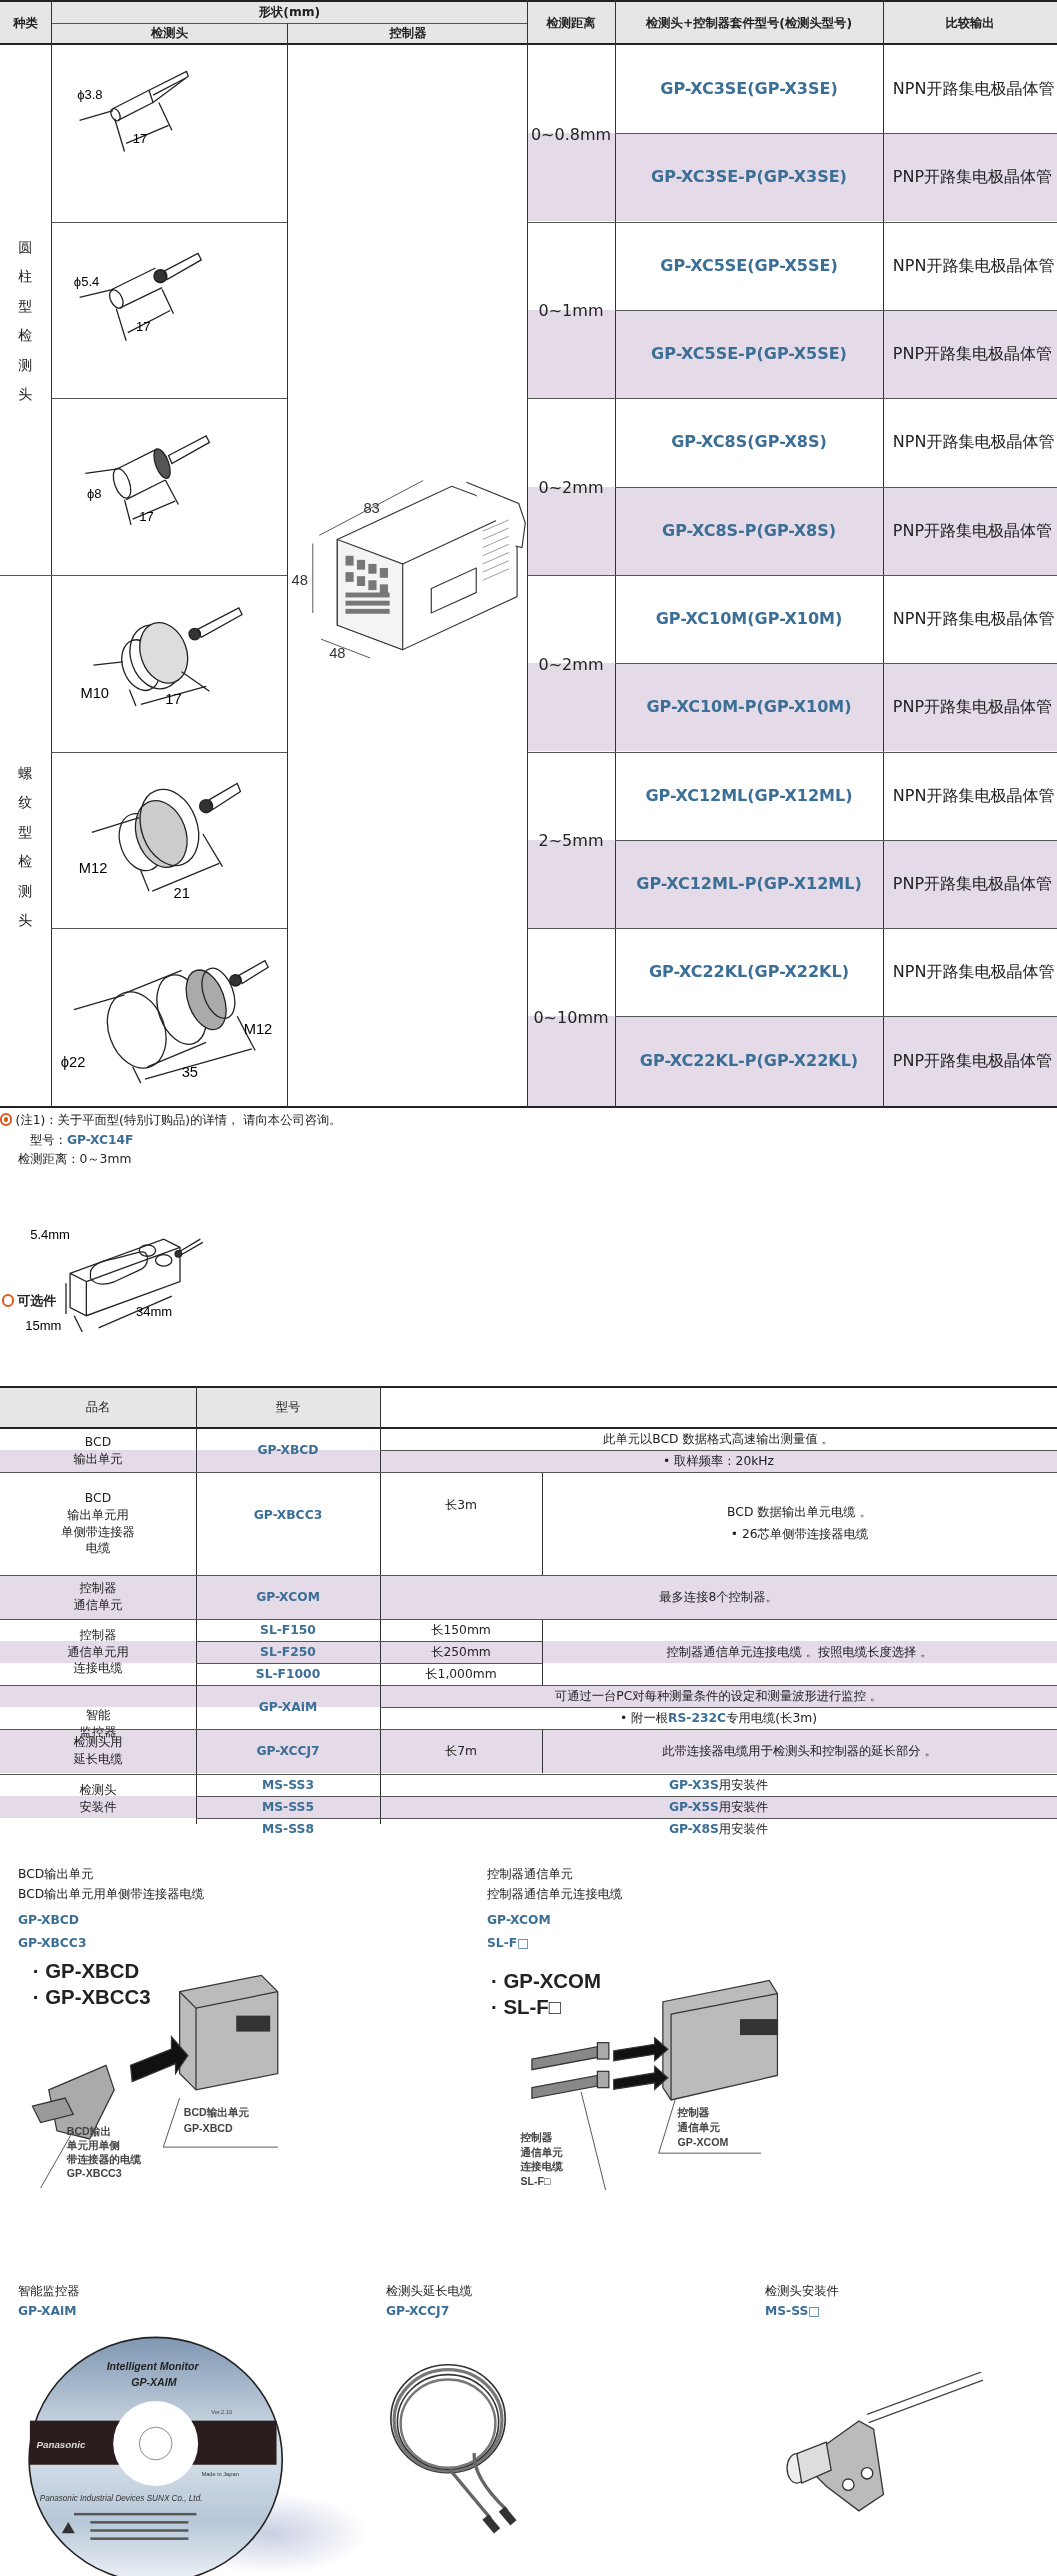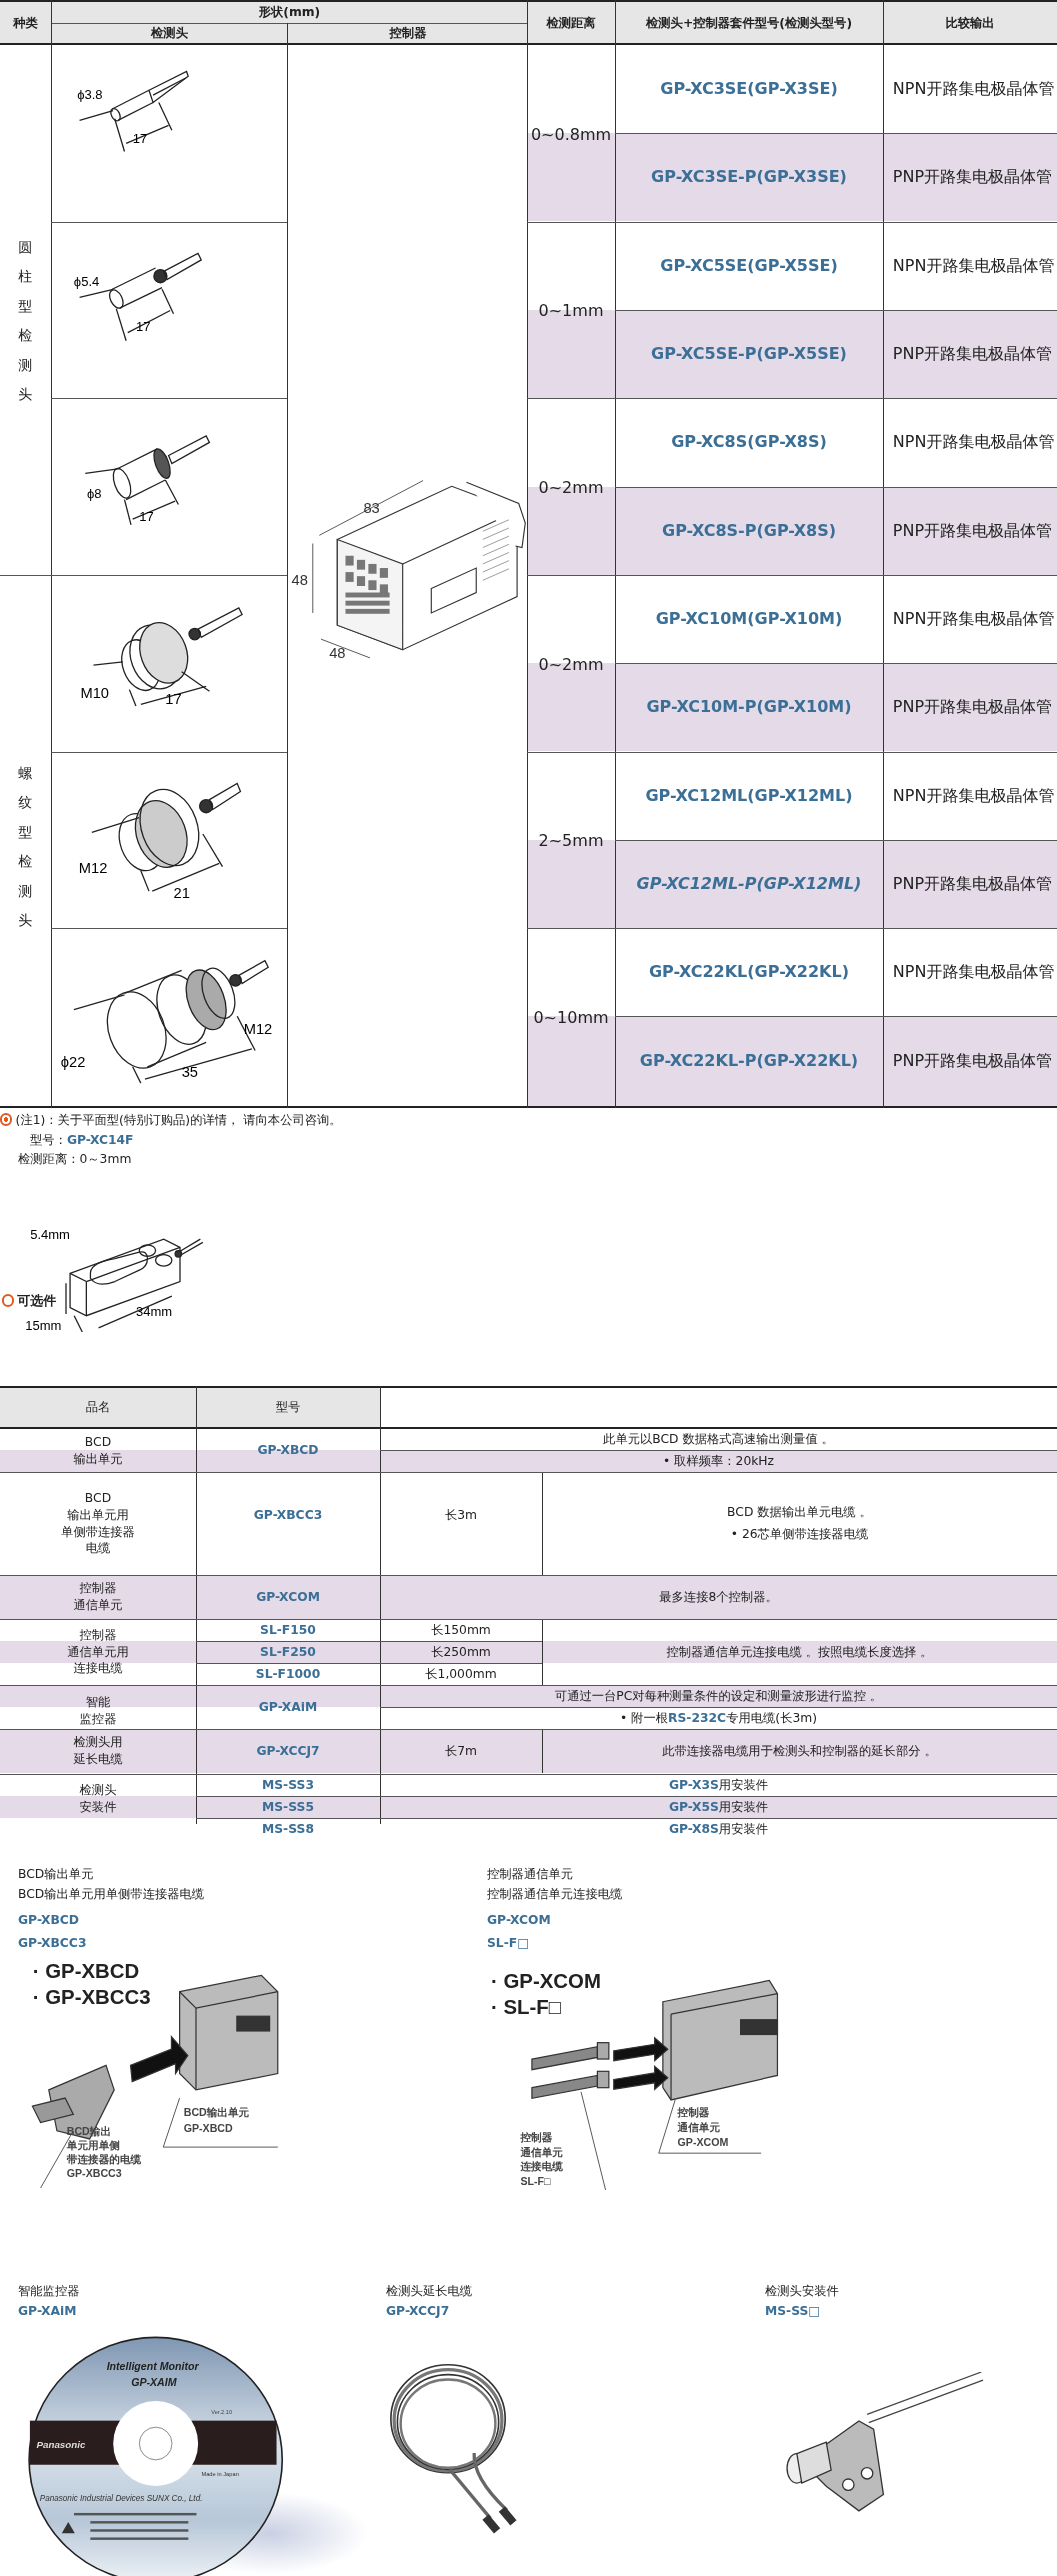--- a/index.html
+++ b/index.html
@@ -260,21 +260,21 @@
   <div class="abs cell blue" style="left:615px;top:487px;width:268px;height:88px;">GP-XC8S-P(GP-X8S)</div>
   <div class="abs cell" style="left:883px;top:487px;width:174px;height:88px;justify-content:flex-start;padding-left:9.8px;">PNP开路集电极晶体管</div>
 
   <div class="abs cell blue" style="left:615px;top:575px;width:268px;height:88px;">GP-XC10M(GP-X10M)</div>
   <div class="abs cell" style="left:883px;top:575px;width:174px;height:88px;justify-content:flex-start;padding-left:9.8px;">NPN开路集电极晶体管</div>
   <div class="abs cell blue" style="left:615px;top:663px;width:268px;height:88px;">GP-XC10M-P(GP-X10M)</div>
   <div class="abs cell" style="left:883px;top:663px;width:174px;height:88px;justify-content:flex-start;padding-left:9.8px;">PNP开路集电极晶体管</div>
 
   <div class="abs cell blue" style="left:615px;top:752px;width:268px;height:88px;">GP-XC12ML(GP-X12ML)</div>
   <div class="abs cell" style="left:883px;top:752px;width:174px;height:88px;justify-content:flex-start;padding-left:9.8px;">NPN开路集电极晶体管</div>
-  <div class="abs cell blue" style="left:615px;top:840px;width:268px;height:88px;font-style:italic;">GP-XC12ML-P(GP-X12ML)</div>
+  <div class="abs cell blue" style="left:615px;top:840px;width:268px;height:88px;">GP-XC12ML-P(GP-X12ML)</div>
   <div class="abs cell" style="left:883px;top:840px;width:174px;height:88px;justify-content:flex-start;padding-left:9.8px;">PNP开路集电极晶体管</div>
 
   <div class="abs cell blue" style="left:615px;top:928px;width:268px;height:88px;">GP-XC22KL(GP-X22KL)</div>
   <div class="abs cell" style="left:883px;top:928px;width:174px;height:88px;justify-content:flex-start;padding-left:9.8px;">NPN开路集电极晶体管</div>
   <div class="abs cell blue" style="left:615px;top:1016px;width:268px;height:90px;">GP-XC22KL-P(GP-X22KL)</div>
   <div class="abs cell" style="left:883px;top:1016px;width:174px;height:90px;justify-content:flex-start;padding-left:9.8px;">PNP开路集电极晶体管</div>
 </div>
 
 <div class="abs" style="left:0;top:1111px;width:572px;">
   <div class="sec-title" style="font-size:12.3px;">
@@ -350,21 +350,21 @@
 输出单元</div>
   <div class="opt-cell blue" style="left:196px;top:43px;width:184px;height:43px;">GP-XBCD</div>
   <div class="opt-cell" style="left:380px;top:43px;width:677px;height:21px;">此单元以BCD 数据格式高速输出测量值 。</div>
   <div class="opt-cell" style="left:380px;top:64px;width:677px;height:22px;">• 取样频率：20kHz</div>
 
   <div class="opt-cell" style="left:0;top:86px;width:196px;height:103px;white-space:pre-line;">BCD
 输出单元用
 单侧带连接器
 电缆</div>
   <div class="opt-cell blue" style="left:196px;top:86px;width:184px;height:87px;">GP-XBCC3</div>
-  <div class="opt-cell" style="left:380px;top:86px;width:162px;height:87px;">长3m</div>
+  <div class="opt-cell" style="left:380px;top:76px;width:162px;height:87px;">长3m</div>
   <div class="opt-cell" style="left:542px;top:86px;width:515px;height:103px;flex-direction:column;gap:4.9px;">
     <span>BCD 数据输出单元电缆 。</span>
     <span>• 26芯单侧带连接器电缆</span>
   </div>
 
   <div class="opt-cell" style="left:0;top:189px;width:196px;height:44px;white-space:pre-line;">控制器
 通信单元</div>
   <div class="opt-cell blue" style="left:196px;top:189px;width:184px;height:44px;">GP-XCOM</div>
   <div class="opt-cell" style="left:380px;top:189px;width:677px;height:44px;">最多连接8个控制器。</div>
 
@@ -372,21 +372,21 @@
 通信单元用
 连接电缆</div>
   <div class="opt-cell blue" style="left:196px;top:233px;width:184px;height:22px;">SL-F150</div>
   <div class="opt-cell" style="left:380px;top:233px;width:162px;height:22px;">长150mm</div>
   <div class="opt-cell blue" style="left:196px;top:255px;width:184px;height:22px;">SL-F250</div>
   <div class="opt-cell" style="left:380px;top:255px;width:162px;height:22px;">长250mm</div>
   <div class="opt-cell blue" style="left:196px;top:277px;width:184px;height:22px;">SL-F1000</div>
   <div class="opt-cell" style="left:380px;top:277px;width:162px;height:22px;">长1,000mm</div>
   <div class="opt-cell" style="left:542px;top:233px;width:515px;height:66px;">控制器通信单元连接电缆 。按照电缆长度选择 。</div>
 
-  <div class="opt-cell" style="left:0;top:299px;width:196px;height:52px;white-space:pre-line;">智能
+  <div class="opt-cell" style="left:0;top:312px;width:196px;height:52px;white-space:pre-line;">智能
 监控器</div>
   <div class="opt-cell blue" style="left:196px;top:299px;width:184px;height:44px;">GP-XAiM</div>
   <div class="opt-cell" style="left:380px;top:299px;width:677px;height:22px;">可通过一台PC对每种测量条件的设定和测量波形进行监控 。</div>
   <div class="opt-cell" style="left:380px;top:321px;width:677px;height:22px;">
     <span>• 附一根</span>
       <span class="blue">RS-232C</span>
       <span>专用电缆(长3m)</span>
   </div>
 
   <div class="opt-cell" style="left:0;top:343px;width:196px;height:44px;white-space:pre-line;">检测头用

